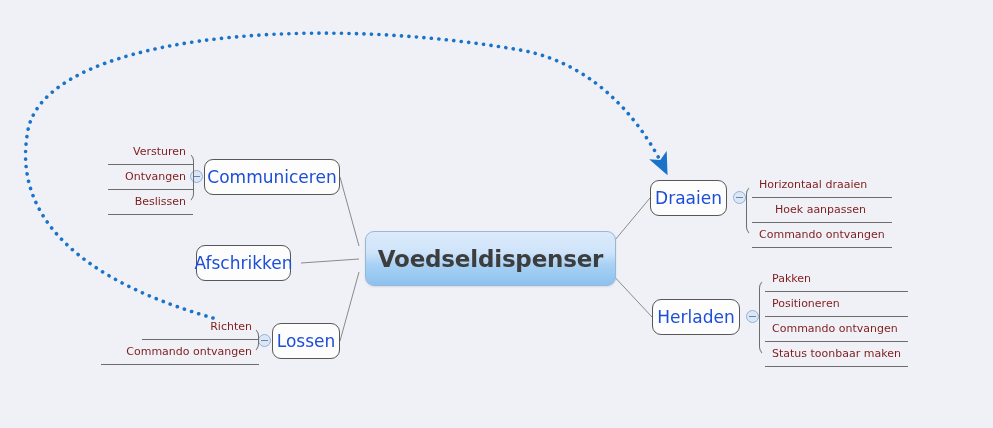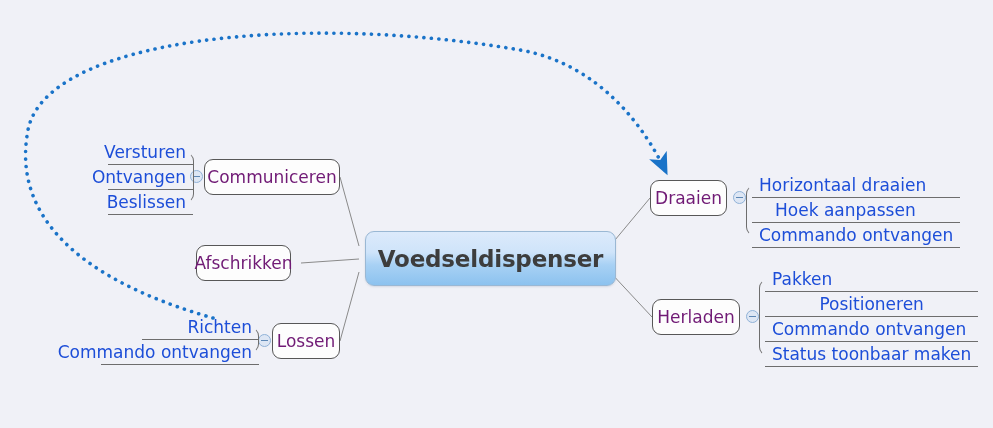--- a/index.html
+++ b/index.html
@@ -61,39 +61,39 @@
     border: 1px solid #575757;
     border-radius: 9px;
     background: #fdfdfd;
     display: flex;
     align-items: center;
     justify-content: center;
     height: 36px;
   }
   .node span {
     font-size: 17px;
-    color: #701a75;
+    color: #1d4ed8;
     white-space: nowrap;
     padding: 0 9px;
   }
 
   
   .leafgroup {
     position: absolute;
   }
   .leaf {
     position: relative;
     height: 25px;
     display: flex;
     align-items: center;
     white-space: nowrap;
   }
   .leaf span {
-    font-size: 17px;
-    color: #1d4ed8;
+    font-size: 11px;
+    color: #7f1d1d;
     padding: 0 7px 2px 7px;
   }
   
   .leaf .ul {
     position: absolute;
     left: 0;
     right: 0;
     bottom: 0;
     height: 1px;
     background: #6d6d6d;
@@ -235,21 +235,21 @@
   <div class="node" style="left:652px; top:299px; width:88px;">
     <span>Herladen</span>
   </div>
   <div class="toggle" style="left:746px; top:310px;"></div>
   <div class="leafgroup right" style="left:759px; top:267px;">
     <div class="spine right" style="left:0px; top:12px; width:10px; height:77px;"></div>
     <div class="leaf" style="padding-left:6px;">
       <span>Pakken</span>
       <i class="ul" style="left:6px;"></i>
     </div>
-    <div class="leaf" style="padding-left:6px;justify-content:center;">
+    <div class="leaf" style="padding-left:6px;">
       <span>Positioneren</span>
       <i class="ul" style="left:6px;"></i>
     </div>
     <div class="leaf" style="padding-left:6px;">
       <span>Commando ontvangen</span>
       <i class="ul" style="left:6px;"></i>
     </div>
     <div class="leaf" style="padding-left:6px;">
       <span>Status toonbaar maken</span>
       <i class="ul" style="left:6px;"></i>

